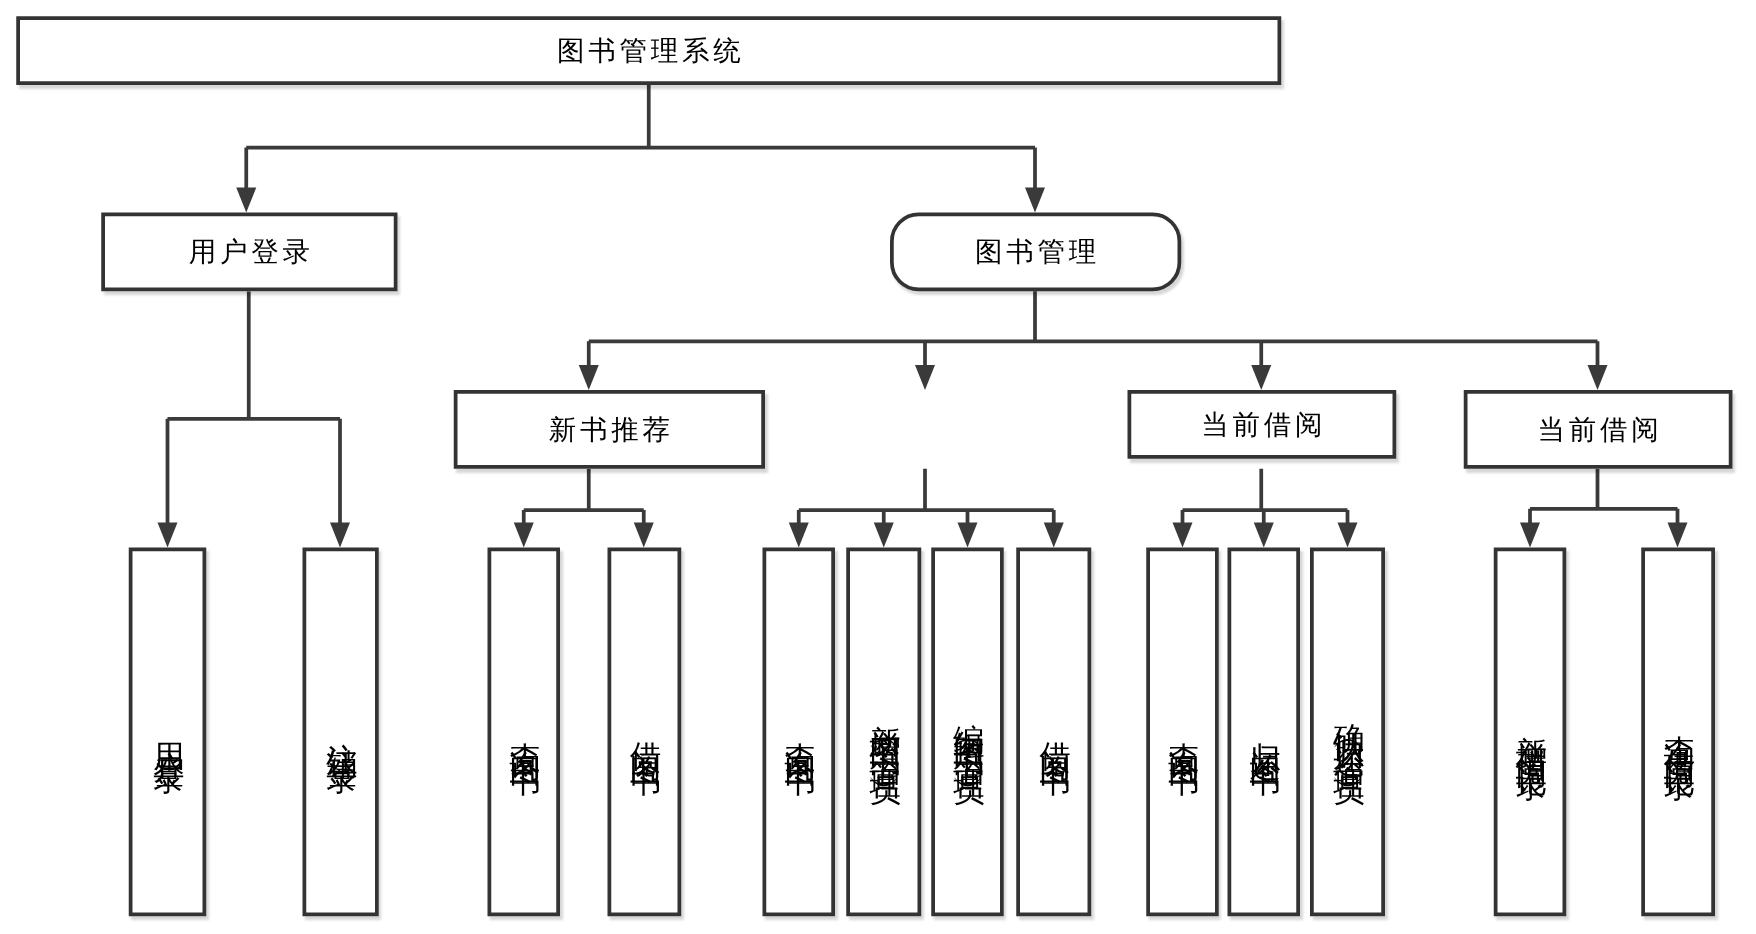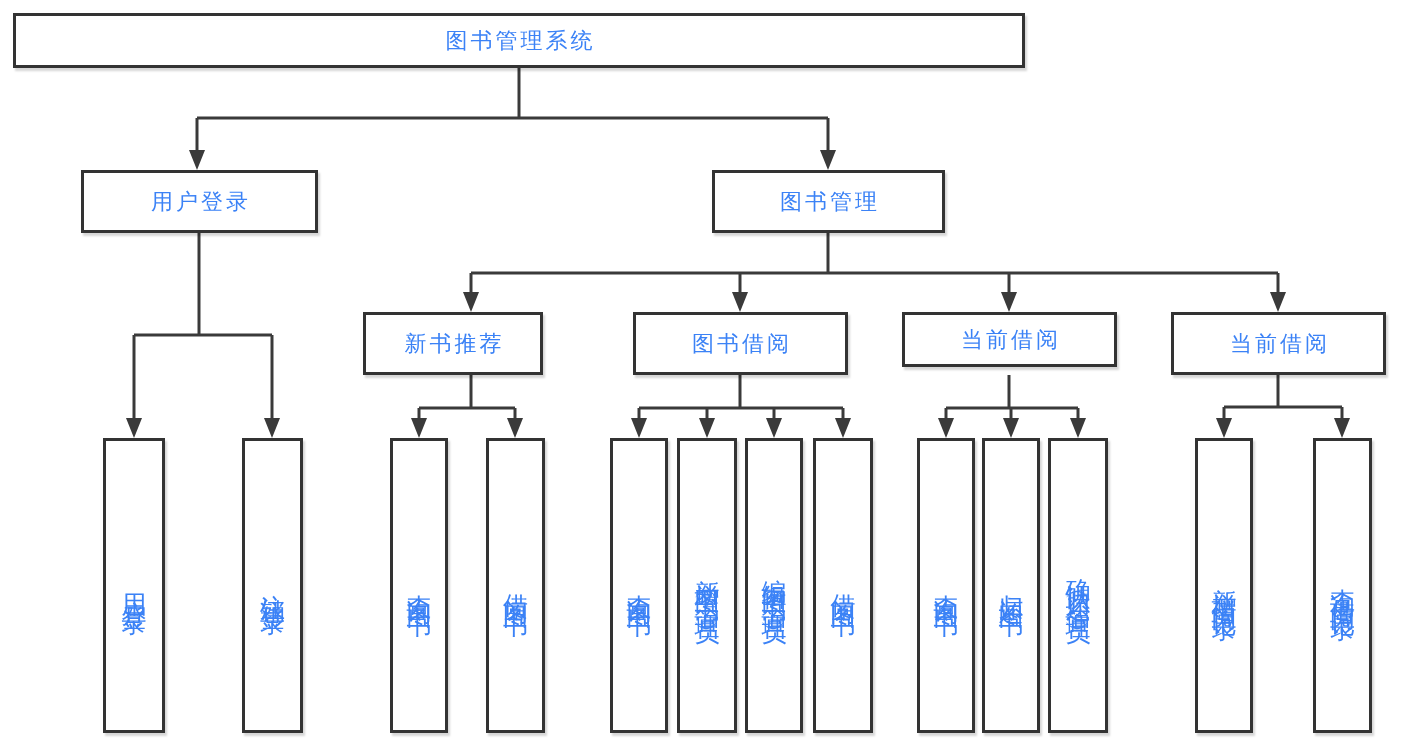--- a/index.html
+++ b/index.html
@@ -10,21 +10,21 @@
     font-family:"Liberation Sans", sans-serif;
     overflow:hidden;
   }
   .connectors{position:absolute;left:0;top:0;z-index:1;}
   .box{
     position:absolute;
     box-sizing:border-box;
     background:#ffffff;
     border:3px solid #333333;
     display:flex;align-items:center;justify-content:center;
-    color:#3b82f6;
+    color:#000000;
     z-index:2;
     box-shadow:2px 3px 2px rgba(0,0,0,0.16);
   }
   .h-label{font-size:22px;letter-spacing:3px;text-indent:3px;white-space:nowrap;}
   .leaf span{
     writing-mode:vertical-rl;
     text-orientation:mixed;
     font-size:25px;
     letter-spacing:6px;
     line-height:1;
@@ -107,29 +107,26 @@
     <polygon points="1334,418 1350,418 1342,438" stroke="none"></polygon>
   </svg>
 
   <div class="box" style="left:13px;top:13px;width:1012px;height:55px;">
     <span class="h-label">图书管理系统</span>
   </div>
 
   <div class="box" style="left:81px;top:170px;width:237px;height:63px;">
     <span class="h-label">用户登录</span>
   </div>
-  <div class="box" style="left:712px;top:170px;width:233px;height:63px;">
+  <div class="box" style="left:712px;top:170px;width:233px;height:63px;border-radius:23px;">
     <span class="h-label">图书管理</span>
   </div>
 
-  <div class="box" style="left:363px;top:312px;width:180px;height:63px;">
+  <div class="box" style="left:363px;top:312px;width:249px;height:63px;">
     <span class="h-label">新书推荐</span>
-  </div>
-  <div class="box" style="left:633px;top:312px;width:215px;height:63px;">
-    <span class="h-label">图书借阅</span>
   </div>
   <div class="box" style="left:902px;top:312px;width:215px;height:55px;">
     <span class="h-label">当前借阅</span>
   </div>
   <div class="box" style="left:1171px;top:312px;width:215px;height:63px;">
     <span class="h-label">当前借阅</span>
   </div>
 
   <div class="box leaf" style="left:103px;top:438px;width:62px;height:295px;">
     <span>用户登录</span>

